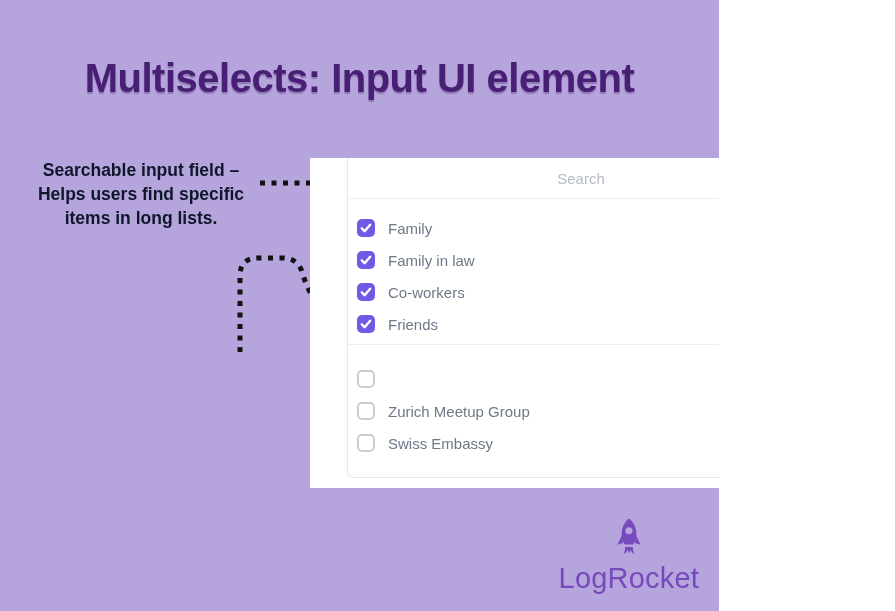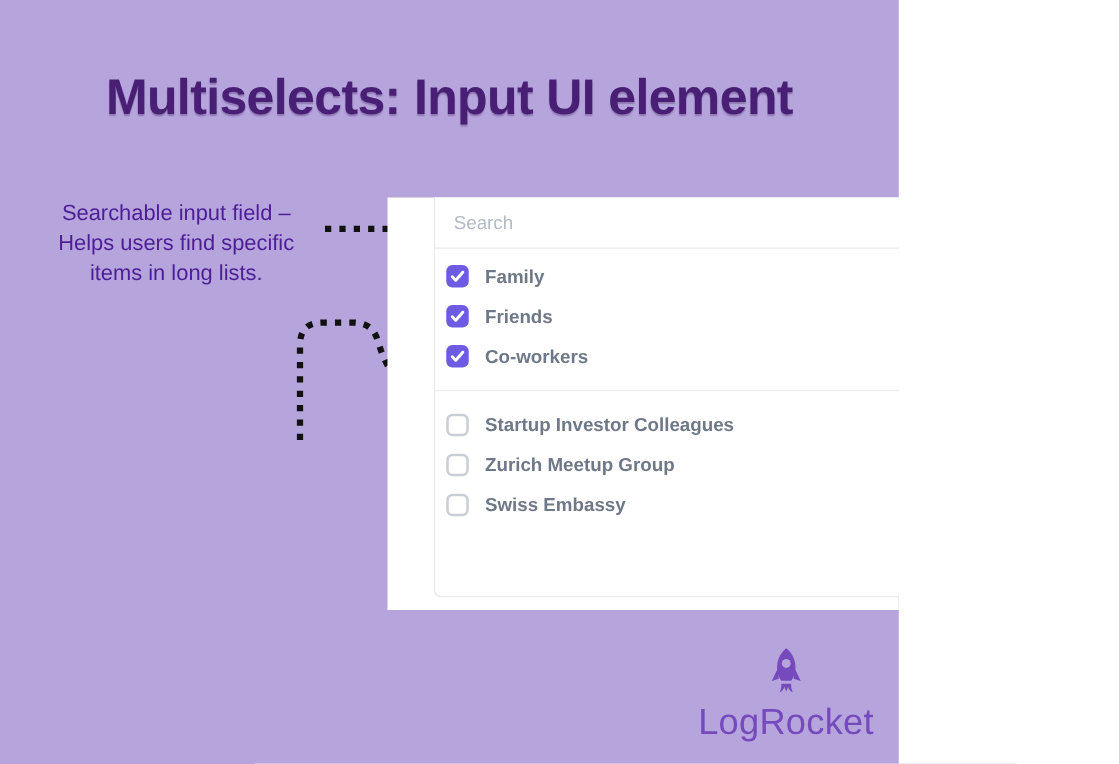--- a/index.html
+++ b/index.html
@@ -9,21 +9,21 @@
     background:#b6a4dd;
   }
   
   .title{
     position:absolute;top:56px;left:0;width:100%;
     text-align:center;font-size:40px;font-weight:800;letter-spacing:-0.5px;
     color:#491f75;text-shadow:0 2px 1px rgba(40,10,70,0.28);
   }
   
   .note{
-    position:absolute;text-align:center;font-weight:normal;color:#4c1d95;
+    position:absolute;text-align:center;font-weight:bold;color:#0f172a;
     white-space:pre-line;
   }
   .note-search{top:158px;left:16px;width:250px;font-size:17.5px;line-height:24px;}
   .note-chips{top:350px;left:24px;width:284px;font-size:19.5px;line-height:28px;}
   .arrow-svg{position:absolute;}
   .arrow1{left:258px;top:170px;}
   .arrow2{left:228px;top:246px;}
   
   .panel{
     position:absolute;left:310px;top:158px;width:554px;height:330px;
@@ -33,29 +33,28 @@
     position:absolute;left:37px;top:0;width:497px;height:320px;
     box-sizing:border-box;background:#fff;
     border:1px solid #e6e7eb;border-top:none;border-radius:0 0 6px 6px;
   }
   .search-row{
     height:40px;display:flex;align-items:center;gap:8px;
     padding:0 13px;border-bottom:1px solid #ededf0;
   }
   .search-input{
     flex:1;border:none;outline:none;font-size:15px;color:#555a66;
-    font-family:"Liberation Sans",sans-serif;background:transparent;
+    font-family:"Liberation Sans",sans-serif;background:transparent;text-align:center;
   }
   .search-input::placeholder{color:#b4bac5;}
   .search-icon{flex:0 0 auto;display:block;}
   .opt-group{padding:6px 0 4px 0;}
   .opt-row{
-    height:32px;display:flex;align-items:center;gap:13px;padding-left:9px;
+    height:32px;display:flex;align-items:flex-end;gap:13px;padding-left:9px;
     cursor:pointer;
-    font-weight:bold;
   }
   .cb{width:18px;height:18px;flex:0 0 auto;box-sizing:border-box;border-radius:5px;}
   .cb.checked{background:#6e5be4;}
   .cb.checked svg{display:block;width:18px;height:18px;}
   .cb.unchecked{border:2px solid #c9cdd4;background:#fff;}
   .opt-label{font-size:15px;color:#6f7888;}
   .group-divider{height:1px;background:#ededf0;margin:7px 0 5px 0;}
   
   .brand{
     position:absolute;right:20px;bottom:16px;
@@ -104,36 +103,43 @@
               </svg>
             </span>
             <span class="opt-label">Family</span>
           </div>
           <div class="opt-row">
             <span class="cb checked">
               <svg viewBox="0 0 18 18">
                 <path d="M4.8 9.4 L7.6 12.2 L13.2 5.8" fill="none" stroke="#fff" stroke-width="2.4" stroke-linecap="round" stroke-linejoin="round"></path>
               </svg>
             </span>
-            <span class="opt-label">Friends</span>
+            <span class="opt-label">Family in law</span>
           </div>
           <div class="opt-row">
             <span class="cb checked">
               <svg viewBox="0 0 18 18">
                 <path d="M4.8 9.4 L7.6 12.2 L13.2 5.8" fill="none" stroke="#fff" stroke-width="2.4" stroke-linecap="round" stroke-linejoin="round"></path>
               </svg>
             </span>
             <span class="opt-label">Co-workers</span>
           </div>
+          <div class="opt-row">
+            <span class="cb checked">
+              <svg viewBox="0 0 18 18">
+                <path d="M4.8 9.4 L7.6 12.2 L13.2 5.8" fill="none" stroke="#fff" stroke-width="2.4" stroke-linecap="round" stroke-linejoin="round"></path>
+              </svg>
+            </span>
+            <span class="opt-label">Friends</span>
+          </div>
         </div>
       <div class="group-divider"></div>
       <div class="opt-group" id="unselected-group">
           <div class="opt-row">
             <span class="cb unchecked"></span>
-            <span class="opt-label">Startup Investor Colleagues</span>
           </div>
           <div class="opt-row">
             <span class="cb unchecked"></span>
             <span class="opt-label">Zurich Meetup Group</span>
           </div>
           <div class="opt-row">
             <span class="cb unchecked"></span>
             <span class="opt-label">Swiss Embassy</span>
           </div>
         </div>

